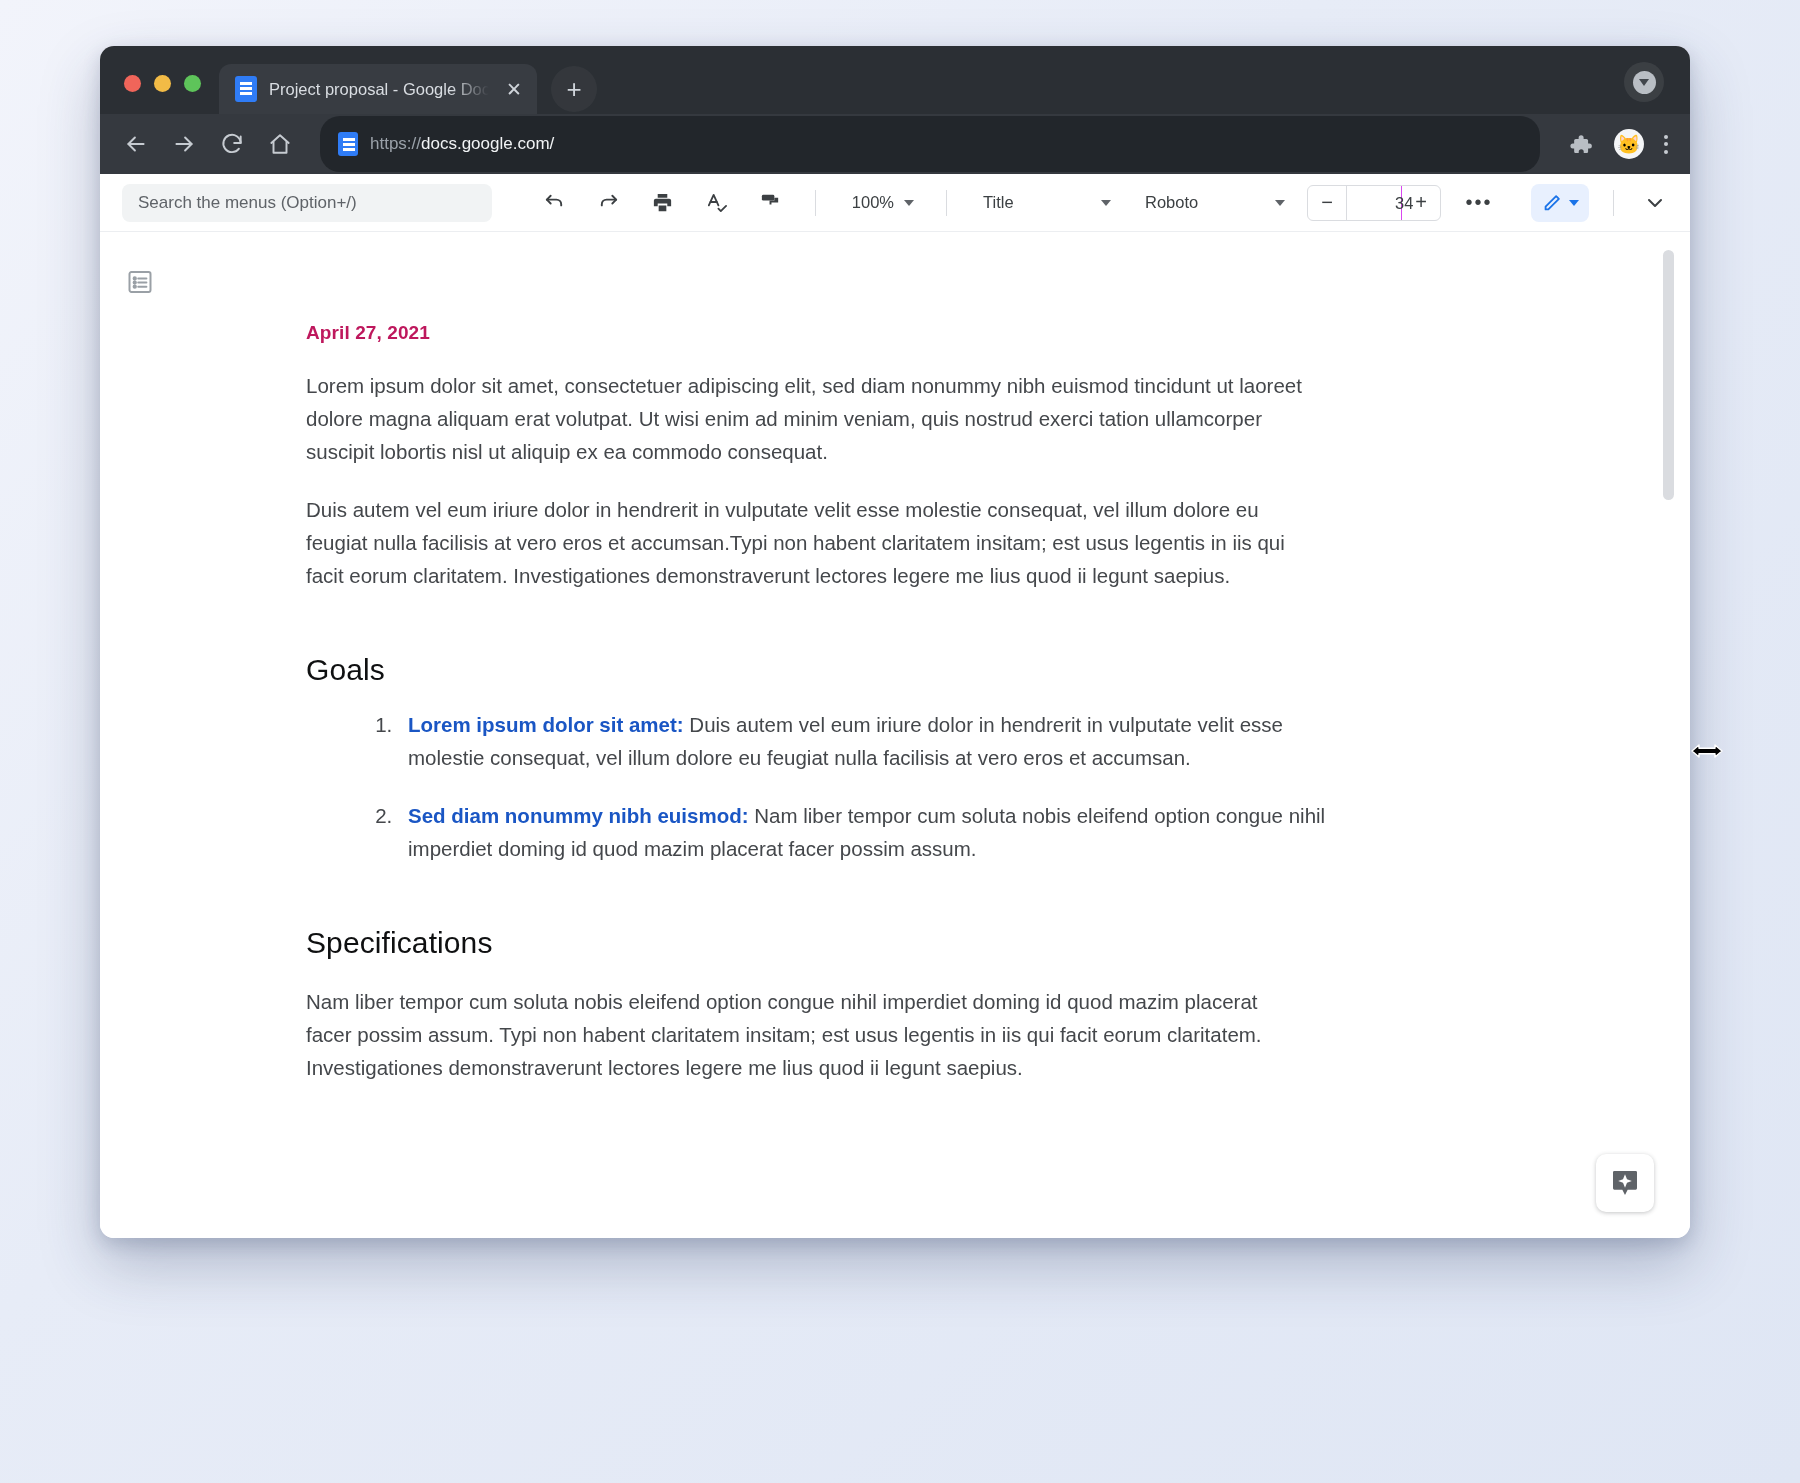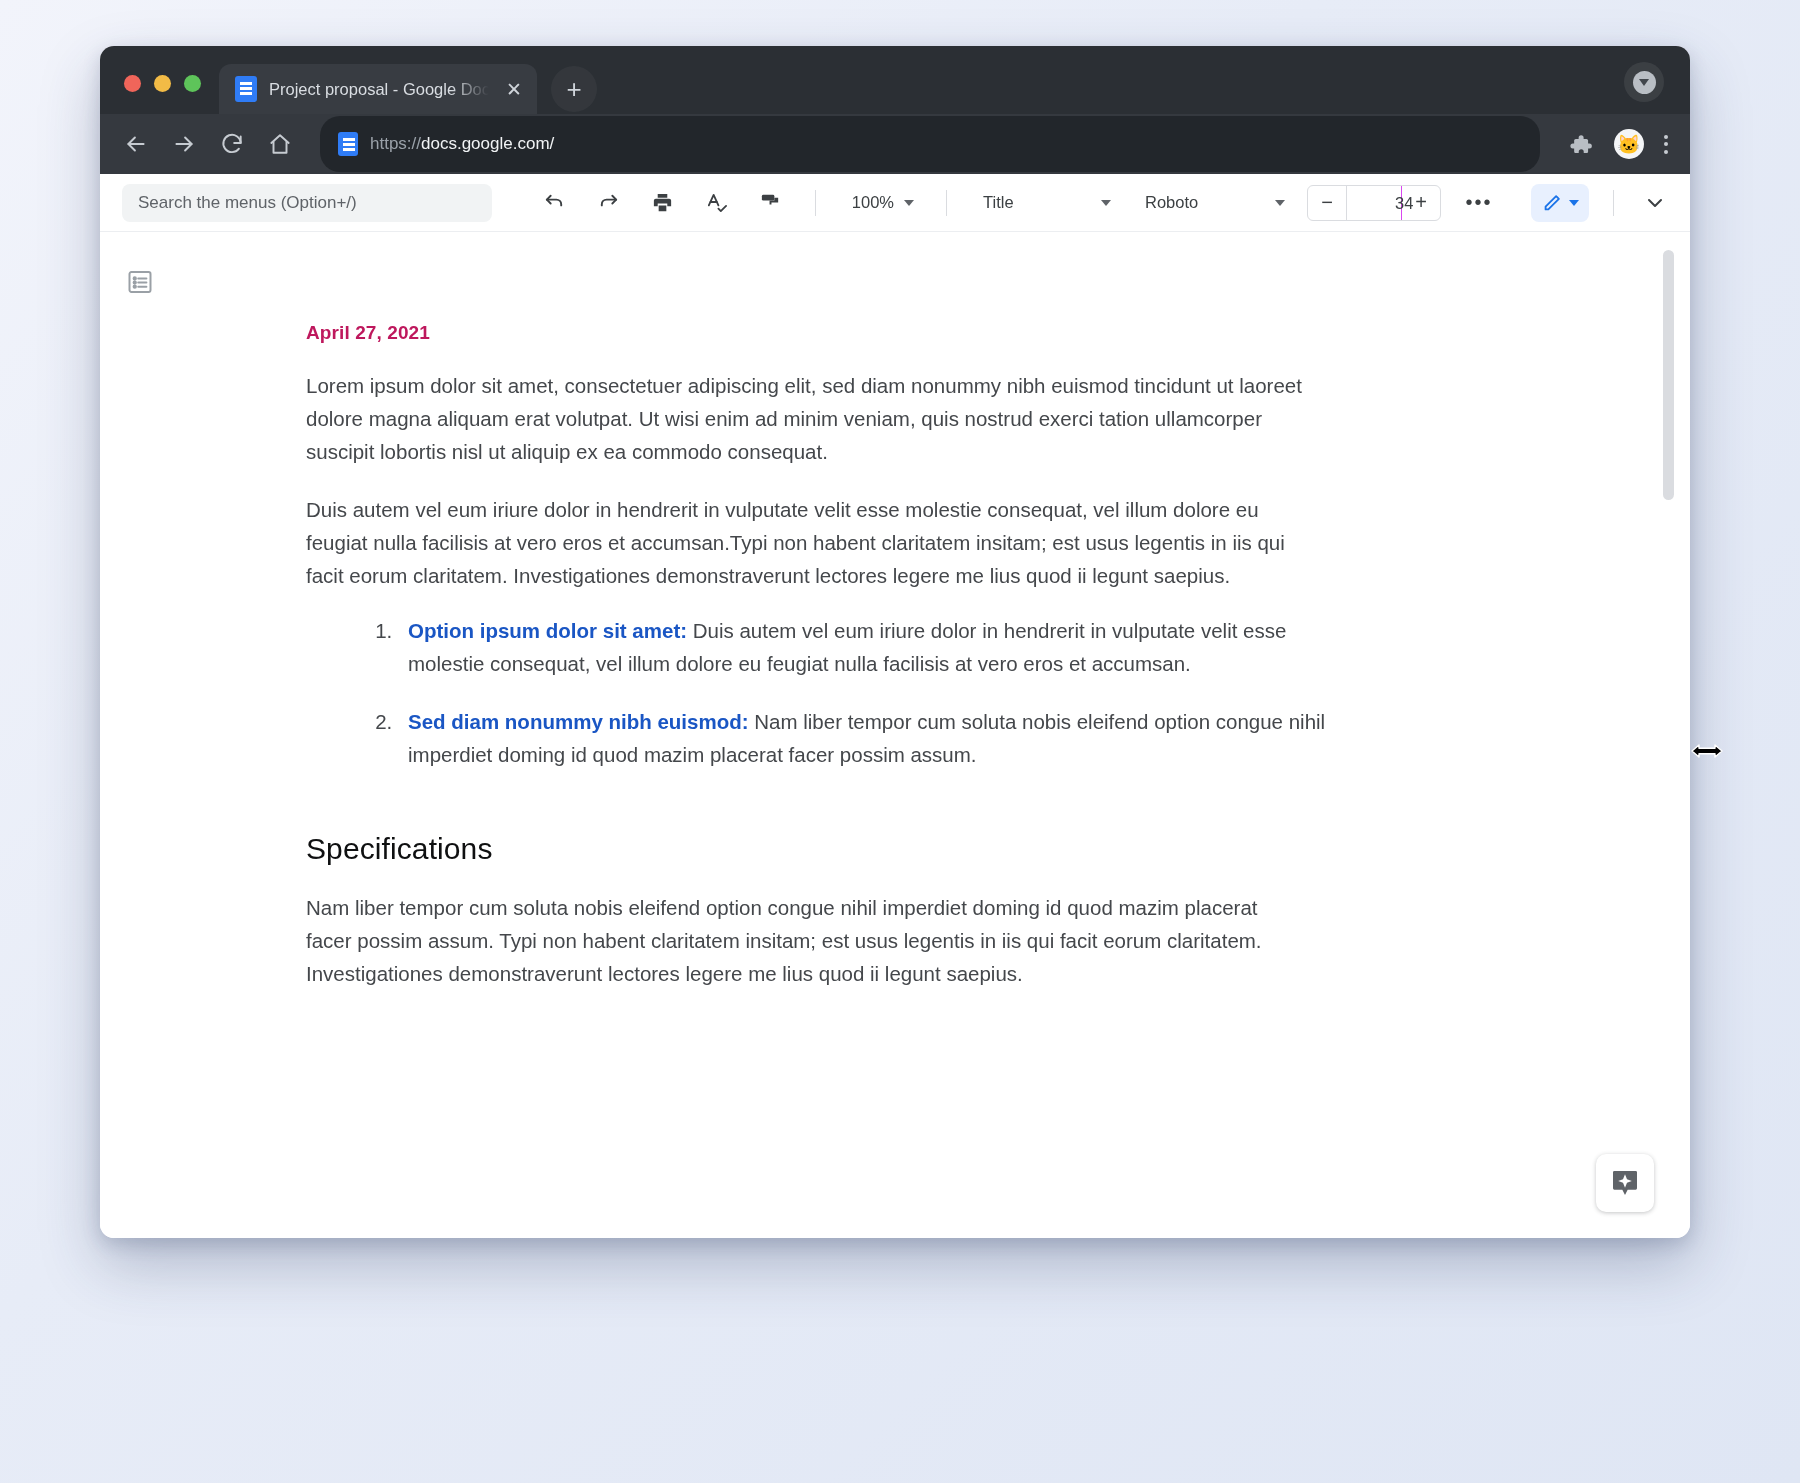--- a/index.html
+++ b/index.html
@@ -367,22 +367,23 @@
         </svg>
     </span>
 
     <div class="page">
 
       <p class="doc-date">April 27, 2021</p>
 
       <p class="body">Lorem ipsum dolor sit amet, consectetuer adipiscing elit, sed diam nonummy nibh euismod tincidunt ut laoreet dolore magna aliquam erat volutpat. Ut wisi enim ad minim veniam, quis nostrud exerci tation ullamcorper suscipit lobortis nisl ut aliquip ex ea commodo consequat.</p>
       <p class="body">Duis autem vel eum iriure dolor in hendrerit in vulputate velit esse molestie consequat, vel illum dolore eu feugiat nulla facilisis at vero eros et accumsan.Typi non habent claritatem insitam; est usus legentis in iis qui facit eorum claritatem. Investigationes demonstraverunt lectores legere me lius quod ii legunt saepius.</p>
 
+      <h2 class="sec">Goals</h2>
       <ol class="goals">
-        <li><b>Option ipsum dolor sit amet:</b><span> Duis autem vel eum iriure dolor in hendrerit in vulputate velit esse molestie consequat, vel illum dolore eu feugiat nulla facilisis at vero eros et accumsan.</span></li>
+        <li><b>Lorem ipsum dolor sit amet:</b><span> Duis autem vel eum iriure dolor in hendrerit in vulputate velit esse molestie consequat, vel illum dolore eu feugiat nulla facilisis at vero eros et accumsan.</span></li>
         <li><b>Sed diam nonummy nibh euismod:</b><span> Nam liber tempor cum soluta nobis eleifend option congue nihil imperdiet doming id quod mazim placerat facer possim assum.</span></li>
       </ol>
 
       <h2 class="sec">Specifications</h2>
       <p class="body">Nam liber tempor cum soluta nobis eleifend option congue nihil imperdiet doming id quod mazim placerat facer possim assum. Typi non habent claritatem insitam; est usus legentis in iis qui facit eorum claritatem. Investigationes demonstraverunt lectores legere me lius quod ii legunt saepius.</p>
 
       
     </div>
 
     <div class="scroll-track">

